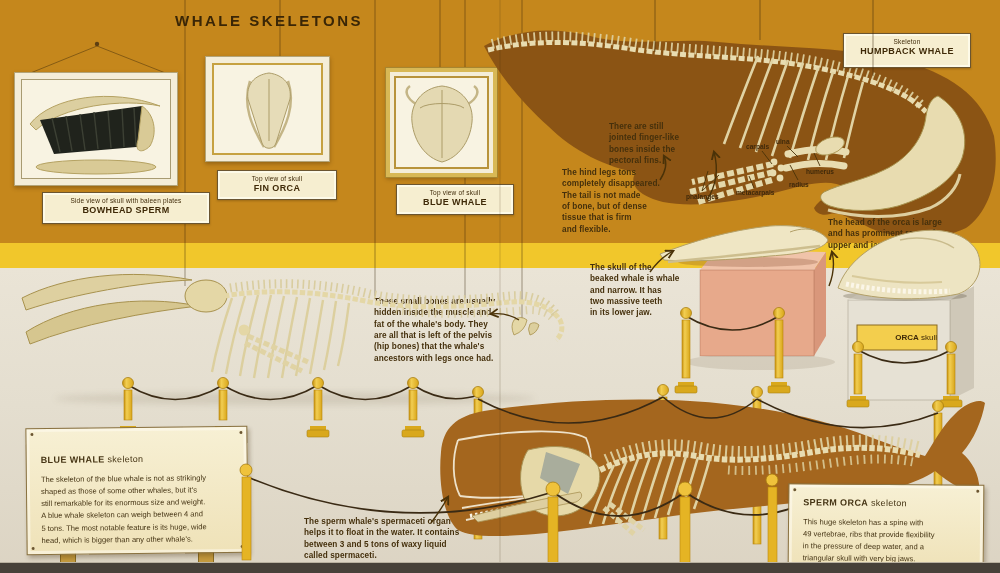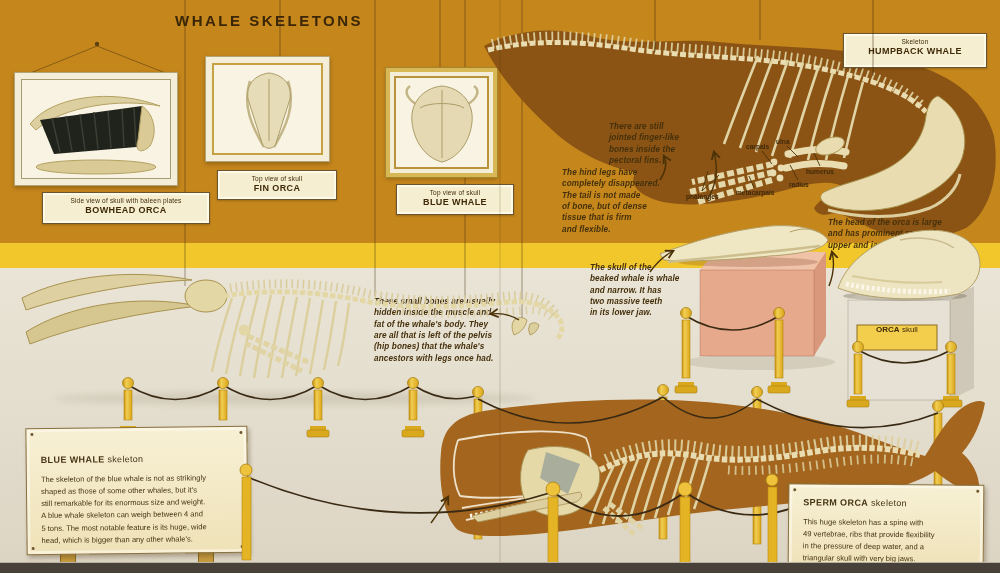--- a/index.html
+++ b/index.html
@@ -20,21 +20,21 @@
   .frame{background:#F4EDD8;border:1px solid #B3A478;box-shadow:0 2px 4px rgba(60,35,5,.35);}
   .frame .inner{position:absolute;inset:6px;border:1px solid #A89B72;background:#F8F3E2;}
   .frame.gold .inner{border:2px solid #C6A141;}
   .frame.ornate{border:4px solid #D8B855;outline:1px solid #A7852F;}
   .frame.ornate .inner{inset:4px;border:2px double #B8933B;}
   .plaque{background:#F6EED0;border:1px solid #6B5530;box-shadow:inset 0 0 0 2px rgba(255,252,238,.8),0 1px 2px rgba(60,35,5,.3);
           text-align:center;color:#3F2A08;padding-top:4px;}
   .plaque .cap-top{font-size:6.5px;letter-spacing:.2px;}
   .plaque .cap-main{font-size:9px;font-weight:bold;letter-spacing:.4px;margin-top:1px;}
   
-  .ann{white-space:pre-line;font-size:8.2px;font-weight:bold;line-height:1.38;color:#45300C;letter-spacing:.1px;font-style:italic;}
+  .ann{white-space:pre-line;font-size:8.2px;font-weight:bold;line-height:1.38;color:#45300C;letter-spacing:.1px;}
   .bone-label{font-size:6.6px;font-weight:bold;color:#40290a;}
   .bigsign{background:linear-gradient(#F7F0D4,#EFE2B8);border:1px solid #8A7240;
            box-shadow:inset 0 0 0 3px rgba(255,252,240,.55), 2px 3px 4px rgba(60,40,10,.30);
            color:#453414;}
   .bigsign .sg-title{font-size:9px;letter-spacing:.3px;}
   .bigsign .sg-title b{letter-spacing:.4px;}
   .bigsign .sg-body{white-space:pre-line;font-size:7.6px;line-height:1.6;margin-top:9px;}
   .dot{position:absolute;width:3px;height:3px;border-radius:50%;background:#6B5530;}
   svg{display:block;}
 </style>
@@ -77,21 +77,21 @@
             <line x1="100" y1="29" x2="102" y2="67"></line>
           <line x1="112" y1="28" x2="114" y2="66"></line>
         </g>
         <path d="M120,26 C132,34 136,52 128,66 C120,74 112,72 116,60 Z" fill="#D9CA96" stroke="#B5A262" stroke-width="1"></path>
         <ellipse cx="74" cy="87" rx="60" ry="7" fill="#D9CA96" stroke="#B5A262" stroke-width="1"></ellipse>
       </svg>
     </div>
   </div>
   <div class="abs plaque" style="left:42px;top:192px;width:168px;height:32px">
     <div class="cap-top">Side view of skull with baleen plates</div>
-    <div class="cap-main">BOWHEAD ORCA</div>
+    <div class="cap-main">BOWHEAD SPERM</div>
   </div>
 
   <div class="abs frame gold" style="left:205px;top:56px;width:125px;height:106px">
     <div class="inner">
       <svg width="109" height="90" viewBox="0 0 109 90">
         <path d="M36,16 C28,40 38,62 50,82" fill="none" stroke="#C4B586" stroke-width="2.5"></path>
         <path d="M74,16 C82,40 72,62 60,82" fill="none" stroke="#C4B586" stroke-width="2.5"></path>
         <path d="M55,8 C70,10 78,20 76,34 L62,78 C60,85 50,85 48,78 L34,34 C32,20 40,10 55,8 Z" fill="#E6DCB8" stroke="#AC9C68" stroke-width="1"></path>
         <line x1="55" y1="14" x2="55" y2="76" stroke="#AC9C68" stroke-width="1"></line>
       </svg>
@@ -151,38 +151,38 @@
       <circle cx="296" cy="146" r="3.4" fill="#E8DCB0"></circle>
         <circle cx="303" cy="152" r="3.4" fill="#E8DCB0"></circle>
       <circle cx="295" cy="157" r="3.4" fill="#E8DCB0"></circle>
         <circle cx="302" cy="162" r="3.4" fill="#E8DCB0"></circle>
       <path d="M310,138 Q340,130 368,136" stroke="#E8DCB0" stroke-width="7" fill="none" stroke-linecap="round"></path>
       <path d="M308,152 Q338,144 366,150" stroke="#E8DCB0" stroke-width="7" fill="none" stroke-linecap="round"></path>
       <ellipse cx="352" cy="130" rx="15" ry="8" fill="#E8DCB0" stroke="#A8934F" stroke-width=".8" transform="rotate(-20 352 130)"></ellipse>
     </g>
   </svg>
 
-  <div class="abs plaque" style="left:843px;top:33px;width:144px;height:35px">
+  <div class="abs plaque" style="left:843px;top:33px;width:128px;height:35px">
     <div class="cap-top">Skeleton</div>
     <div class="cap-main">HUMPBACK WHALE</div>
   </div>
 
   <svg class="abs" style="left:0;top:0" width="1000" height="120">
     <g stroke="rgba(55,38,8,.5)" stroke-width="1">
       <line x1="655" y1="0" x2="655" y2="52"></line>
       <line x1="760" y1="0" x2="760" y2="40"></line>
       <line x1="873" y1="0" x2="873" y2="76"></line>
     </g>
   </svg>
 
   <div class="abs ann" style="left:609px;top:121px">There are still
 jointed finger-like
 bones inside the
 pectoral fins.</div>
-  <div class="abs ann" style="left:562px;top:167px">The hind legs have
+  <div class="abs ann" style="left:562px;top:167px">The hind legs tons
 completely disappeared.
 The tail is not made
 of bone, but of dense
 tissue that is firm
 and flexible.</div>
   <div class="abs ann" style="left:828px;top:217px">The head of the orca is large
 and has prominent rows of
 upper and jaws teeth.</div>
 
   <div class="abs bone-label" style="left:746px;top:143px">carpals</div>
@@ -219,21 +219,21 @@
       <ellipse cx="905" cy="296" rx="62" ry="5" fill="rgba(90,80,60,.3)"></ellipse>
       <path d="M838,288 C846,264 870,244 900,235 C935,225 965,231 977,251 C985,269 976,288 958,294
                C920,302 868,300 838,288 Z" fill="#EDE4C2" stroke="#B3A068" stroke-width="1"></path>
       <path d="M846,284 C880,291 920,293 950,291" fill="none" stroke="#FBF6E8" stroke-width="5" stroke-dasharray="3 2.2"></path>
       <path d="M852,276 C884,282 916,284 942,282" fill="none" stroke="#D8CA9A" stroke-width="2"></path>
       <path d="M900,240 C916,236 940,238 954,248" fill="none" stroke="#C9BB8C" stroke-width="1.4"></path>
     </g>
 
     <rect x="857" y="325" width="80" height="25" fill="#F3CE4D" stroke="#8A6B20" stroke-width="1"></rect>
   </svg>
-  <div class="abs" style="left:857px;top:317px;width:80px;height:25px;text-align:center;line-height:25px;font-size:8px;color:#3F2A08">
+  <div class="abs" style="left:857px;top:325px;width:80px;height:25px;text-align:right;line-height:25px;font-size:8px;color:#3F2A08">
     <b>ORCA</b><span> skull</span>
   </div>
 
   <div class="abs ann" style="left:590px;top:262px">The skull of the
 beaked whale is whale
 and narrow. It has
 two massive teeth
 in its lower jaw.</div>
   <div class="abs ann" style="left:374px;top:296px">These small bones are usually
 hidden inside the muscle and
@@ -402,20 +402,24 @@
   </svg>
 
   <svg class="abs" style="left:0;top:0" width="1000" height="573">
     <g fill="none" stroke="#3A2A14" stroke-width="1.6">
       <path d="M478,399 Q570,448 663,397"></path>
       <path d="M663,397 Q710,438 757,399"></path>
       <path d="M757,399 Q848,448 938,413"></path>
     </g>
   </svg>
 
+  <div class="abs ann" style="left:304px;top:516px">The sperm whale's spermaceti organ
+helps it to float in the water. It contains
+between 3 and 5 tons of waxy liquid
+called spermaceti.</div>
 
   <div class="abs" style="left:60px;top:551px;width:16px;height:15px;background:#C49A3E;border:1px solid #8A6B20"></div>
   <div class="abs" style="left:198px;top:551px;width:16px;height:15px;background:#C49A3E;border:1px solid #8A6B20"></div>
   <div class="abs bigsign" style="left:26px;top:427px;width:222px;height:127px;padding:26px 14px 0;transform:rotate(-0.6deg)">
     <div class="dot" style="left:4px;top:4px"></div>
       <div class="dot" style="right:4px;top:4px"></div>
     <div class="dot" style="left:4px;bottom:4px"></div>
       <div class="dot" style="right:4px;bottom:4px"></div>
     <div class="sg-title"><b>BLUE WHALE</b><span> skeleton</span></div>
     <div class="sg-body">The skeleton of the blue whale is not as strikingly

